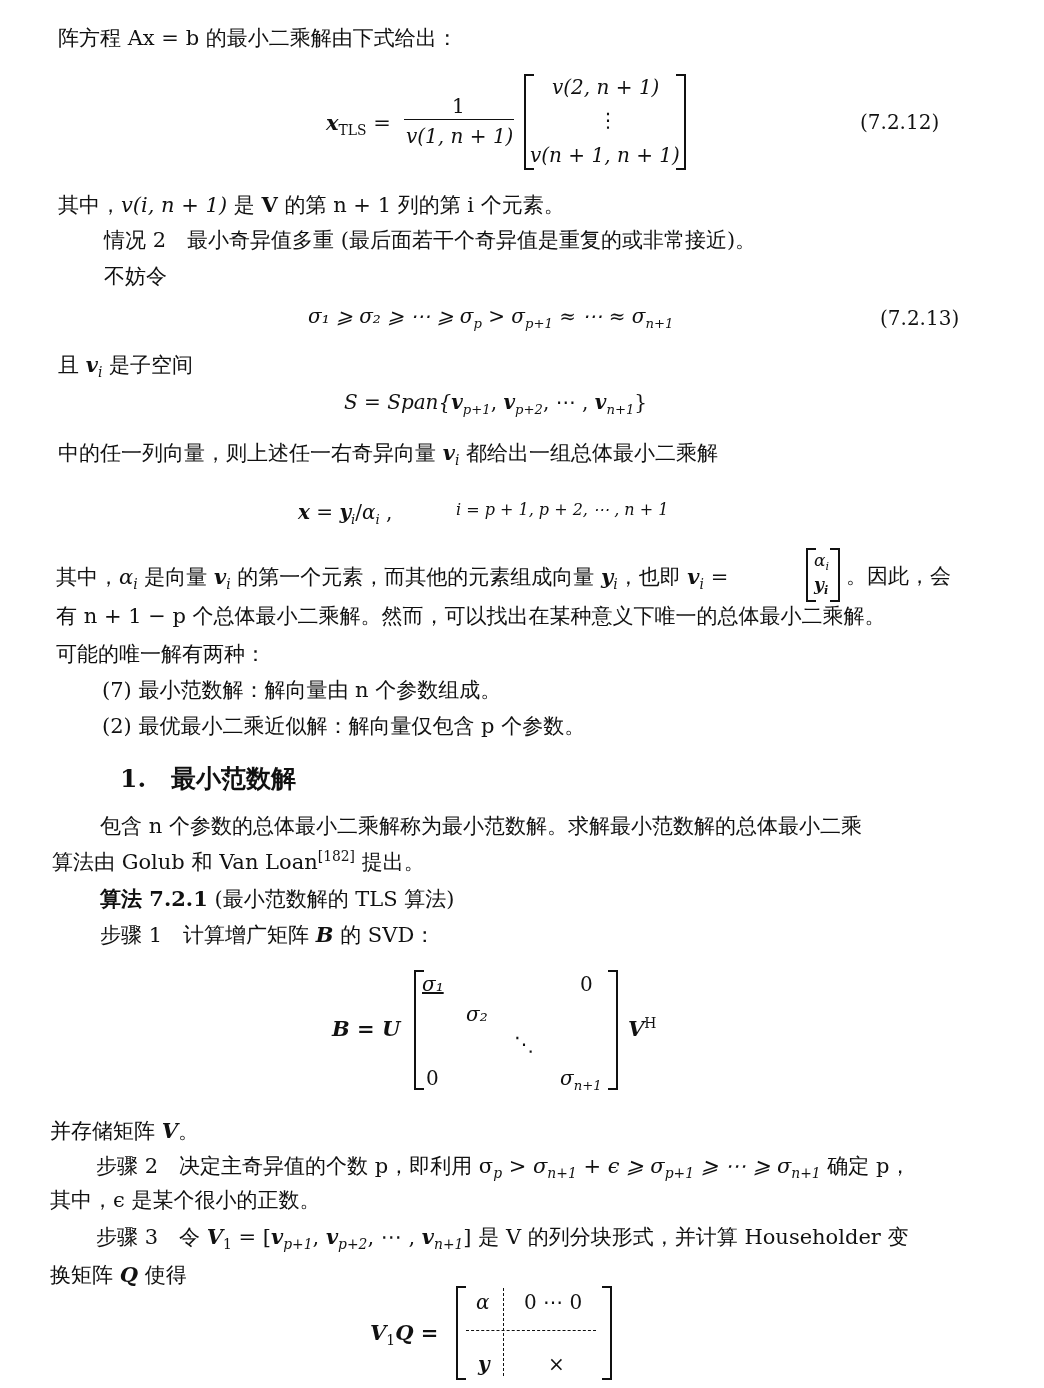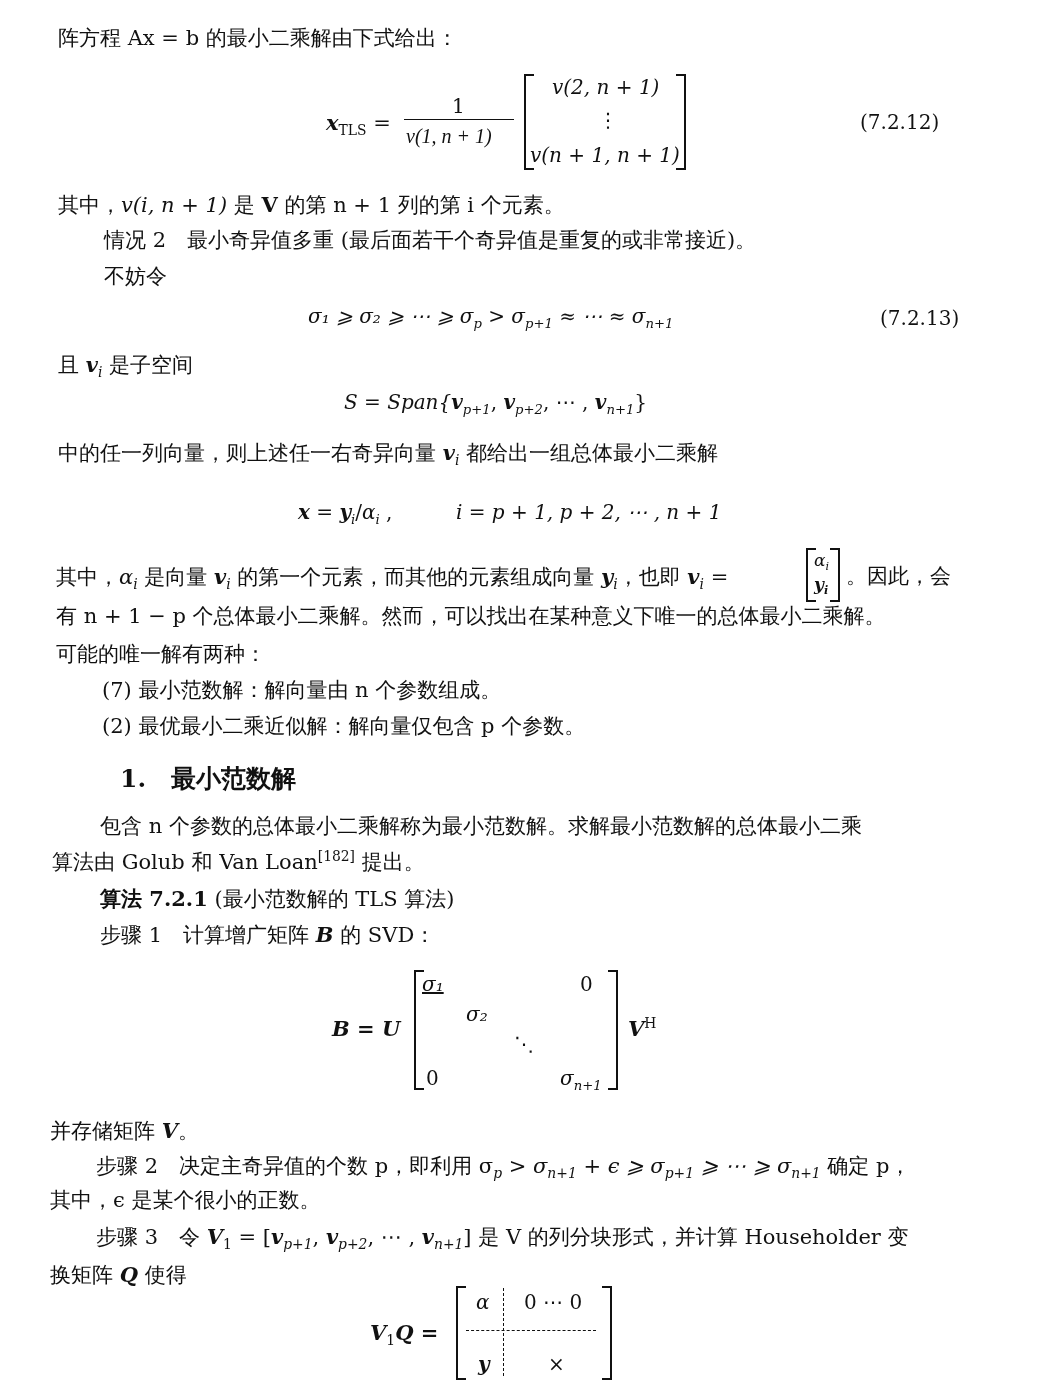--- a/index.html
+++ b/index.html
@@ -25,21 +25,21 @@
 <body>
 
 <div class="ln" style="left:58px;top:28px;">阵方程 Ax = b 的最小二乘解由下式给出：</div>
 
 <div>
   <div class="ln" style="left:326px;top:112px;">
     <span class="bi">x</span><sub>TLS</sub> =
   </div>
   <div class="ln" style="left:452px;top:96px;font-size:20px;">1</div>
   <div style="position:absolute;left:404px;top:119px;width:110px;border-top:1.5px solid #111;"></div>
-  <div class="ln i" style="left:406px;top:126px;font-size:20px;font-family:Liberation Serif, serif;">v(1, n + 1)</div>
+  <div class="ln i" style="left:406px;top:126px;font-size:20px;">v(1, n + 1)</div>
   <div class="bracket-l" style="left:524px;top:74px;height:92px;"></div>
   <div class="cell i" style="left:552px;top:75px;">v(2, n + 1)</div>
   <div class="cell" style="left:598px;top:108px;">⋮</div>
   <div class="cell i" style="left:530px;top:143px;">v(n + 1, n + 1)</div>
   <div class="bracket-r" style="left:676px;top:74px;height:92px;"></div>
   <div class="eqno" style="left:860px;top:110px;">(7.2.12)</div>
 </div>
 
 <div class="ln" style="left:58px;top:194px;">
   <span>其中，</span><span class="i">v(i, n + 1)</span><span> 是 </span><span class="b">V</span><span> 的第 n + 1 列的第 i 个元素。</span>
@@ -61,21 +61,21 @@
   <span class="i">S = Span{</span><b><i>v</i></b><sub class="i">p+1</sub>, <b><i>v</i></b><sub class="i">p+2</sub>, ⋯ , <b><i>v</i></b><sub class="i">n+1</sub>}
 </div>
 
 <div class="ln" style="left:58px;top:442px;">
   <span>中的任一列向量，则上述任一右奇异向量 </span><b><i>v</i></b><sub class="i">i</sub><span> 都给出一组总体最小二乘解</span>
 </div>
 
 <div class="ln" style="left:298px;top:502px;font-size:20px;">
   <b><i>x</i></b> = <b><i>y</i></b><sub class="i">i</sub>/<i>α</i><sub class="i">i</sub> ,
 </div>
-<div class="ln i" style="left:456px;top:502px;font-size:20px;text-align:right;">i = p + 1, p + 2, ⋯ , n + 1</div>
+<div class="ln i" style="left:456px;top:502px;font-size:16px;text-align:right;">i = p + 1, p + 2, ⋯ , n + 1</div>
 
 <div class="ln" style="left:56px;top:566px;">
   <span>其中，</span><i>α</i><sub class="i">i</sub> <span>是向量 </span><b><i>v</i></b><sub class="i">i</sub><span> 的第一个元素，而其他的元素组成向量 </span><b><i>y</i></b><sub class="i">i</sub><span>，也即 </span><b><i>v</i></b><sub class="i">i</sub> =
 </div>
 <div class="bracket-l" style="left:806px;top:548px;height:50px;"></div>
 <div class="cell i" style="left:814px;top:550px;font-size:17px;">α<sub>i</sub></div>
 <div class="cell bi" style="left:814px;top:574px;font-size:17px;">y<sub>i</sub></div>
 <div class="bracket-r" style="left:830px;top:548px;height:50px;"></div>
 <div class="ln" style="left:846px;top:566px;">。因此，会</div>
 

